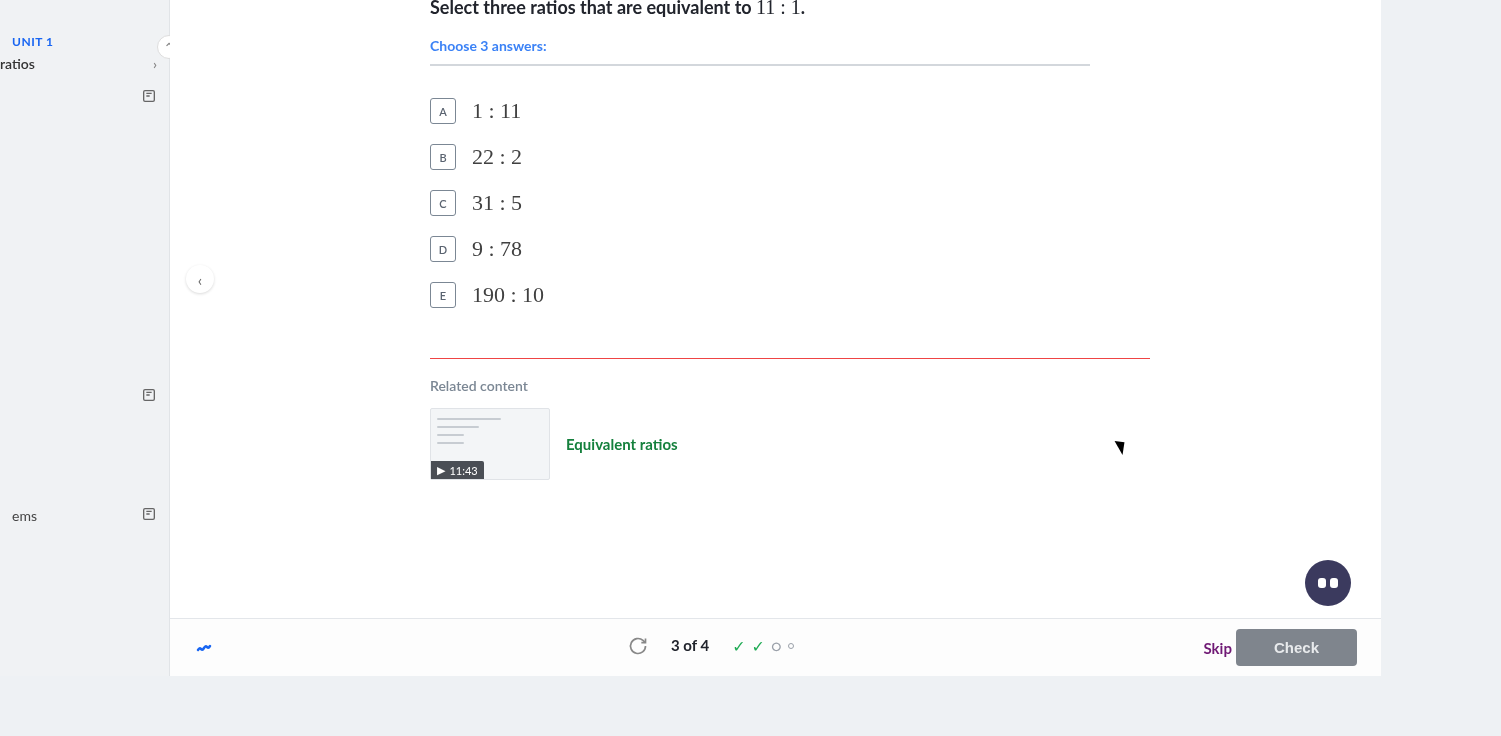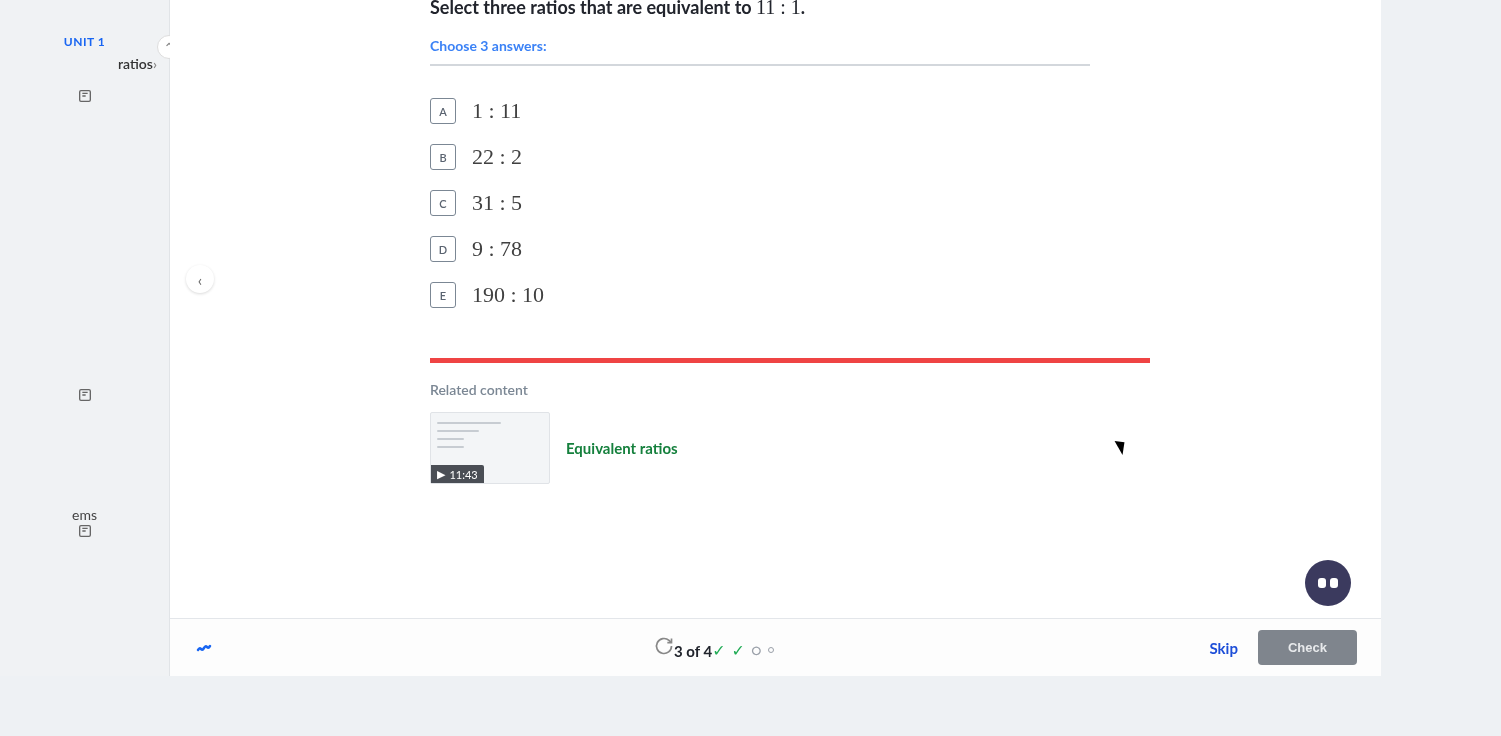--- a/index.html
+++ b/index.html
@@ -35,35 +35,33 @@
   color: #888;
   display: flex; align-items: center; justify-content: center;
   cursor: pointer;
 }
 .sidebar-section-title {
   color: #1865f2;
   font-size: 12px;
   font-weight: 700;
   letter-spacing: 0.5px;
   padding: 4px 12px;
-  text-align: center;
 }
 .sidebar-section-sub {
   color: #333;
   font-size: 14px;
   font-weight: 600;
   padding: 2px 12px 6px 0;
-  display:flex;justify-content:flex-end;align-items:center;
+  display:flex;justify-content:space-between;align-items:center;
 }
 .sidebar-item {
   display:flex;align-items:center;justify-content:flex-end;
   padding: 10px 12px;
   cursor: pointer;
   color:#444;
-  flex-direction:column;
 }
 .sidebar-item .icon { color:#666; }
 .sidebar-item .label { flex:1; font-size:14px; }
 .sidebar-expand-left {
   position: absolute;
   top: 265px; left: 186px;
   width: 28px; height: 28px;
   border-radius: 50%;
   background: #fff;
   box-shadow: 0 1px 3px rgba(0,0,0,0.15);
@@ -114,21 +112,21 @@
   font-weight:600;
 }
 .choice-text {
   font-family: "Times New Roman", serif;
   font-size: 22px;
   color: #404040;
 }
 .related-divider{
   margin-top:40px;
   width:720px;
-  border-top:5px solid #ef4444;
+  border-top:1px solid #ef4444;
   padding-top:18px;
 }
 .related-label {
   font-size:14px;font-weight:600;color:#7b8794;
   margin-bottom:14px;
 }
 .related-item{display:flex;align-items:center;gap:16px;cursor:pointer;}
 .video-thumb{
   width:120px;height:72px;background:#f3f5f7;border:1px solid #e0e3e7;
   position:relative;border-radius:2px;
@@ -144,30 +142,30 @@
 }
 .related-title{font-size:15px;font-weight:700;color:#15803d;text-align:center;}
 .footer {
   position:absolute;left:0;right:0;bottom:0;
   height:58px;border-top:1px solid #e3e6ea;
   background:#fdfdfd;
   display:flex;align-items:center;
   padding:0 24px;
 }
 .scratch-icon{color:#1865f2;font-size:22px;cursor:pointer;}
-.footer-center{flex:1;display:flex;align-items:flex-end;justify-content:center;gap:0;}
+.footer-center{flex:1;display:flex;align-items:flex-start;justify-content:center;gap:23px;}
 .retry-icon{color:#888;font-size:18px;cursor:pointer;}
 .progress-text{font-size:15px;font-weight:700;color:#21242c;}
 .progress-icons{display:flex;align-items:center;gap:6px;color:#1fab54;font-size:16px;}
 .progress-icons .open{color:#9aa0a9;}
 .progress-icons .dot{width:6px;height:6px;border-radius:50%;border:1.5px solid #9aa0a9;}
-.skip-link{color:#1d4ed8;font-weight:700;font-size:15px;cursor:pointer;margin-right:20px;}
+.skip-link{color:#701a75;font-weight:700;font-size:15px;cursor:pointer;margin-right:4px;}
 .check-btn{
-  background:#7f858d;color:#e8eaec;font-weight:700;font-size:13px;
-  border:none;padding:10px 30px;border-radius:4px;cursor:pointer;
+  background:#7f858d;color:#e8eaec;font-weight:700;font-size:15px;
+  border:none;padding:10px 38px;border-radius:4px;cursor:pointer;
 }
 .help-fab{
   position:absolute;right:150px;bottom:130px;
   width:46px;height:46px;border-radius:50%;
   background:#3b3a5e;cursor:pointer;
   display:flex;align-items:center;justify-content:center;
 }
 .help-fab .eyes{display:flex;gap:4px;}
 .help-fab .eye{width:8px;height:10px;border-radius:3px;background:#fff;}
 .cursor-pointer{

